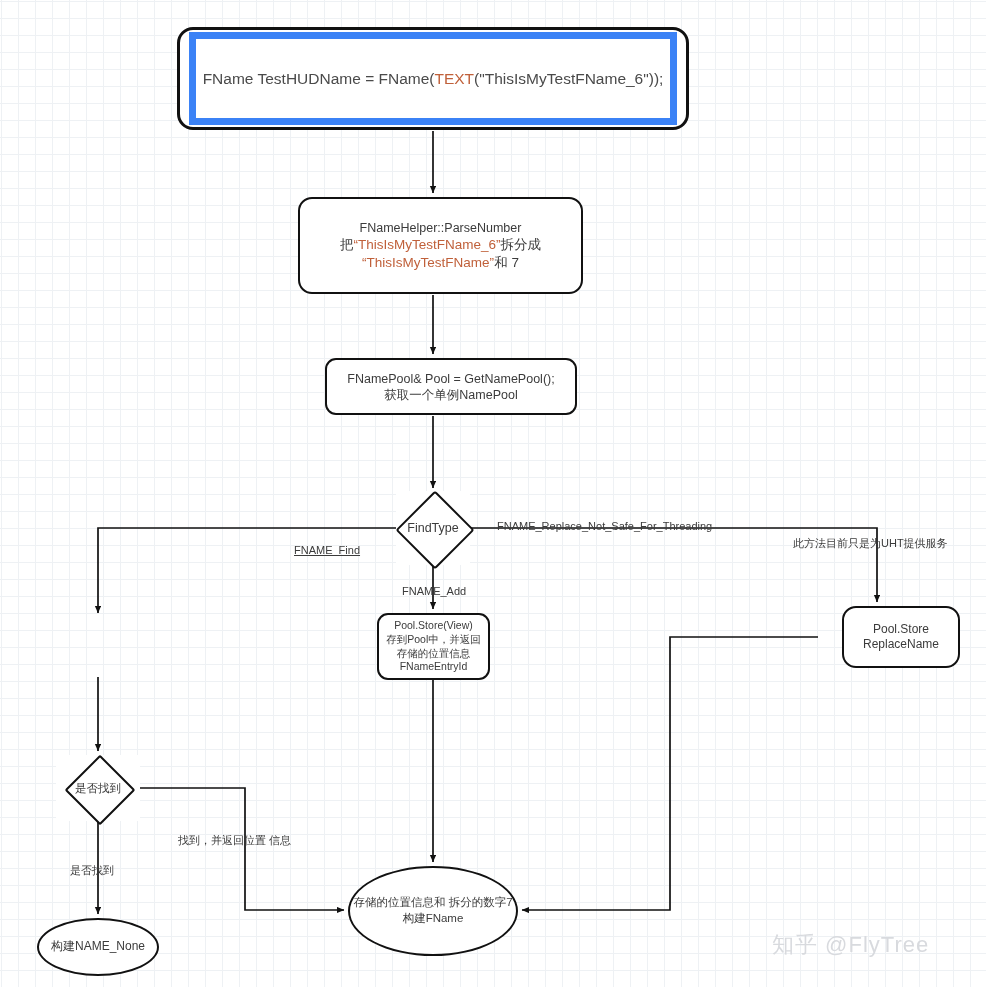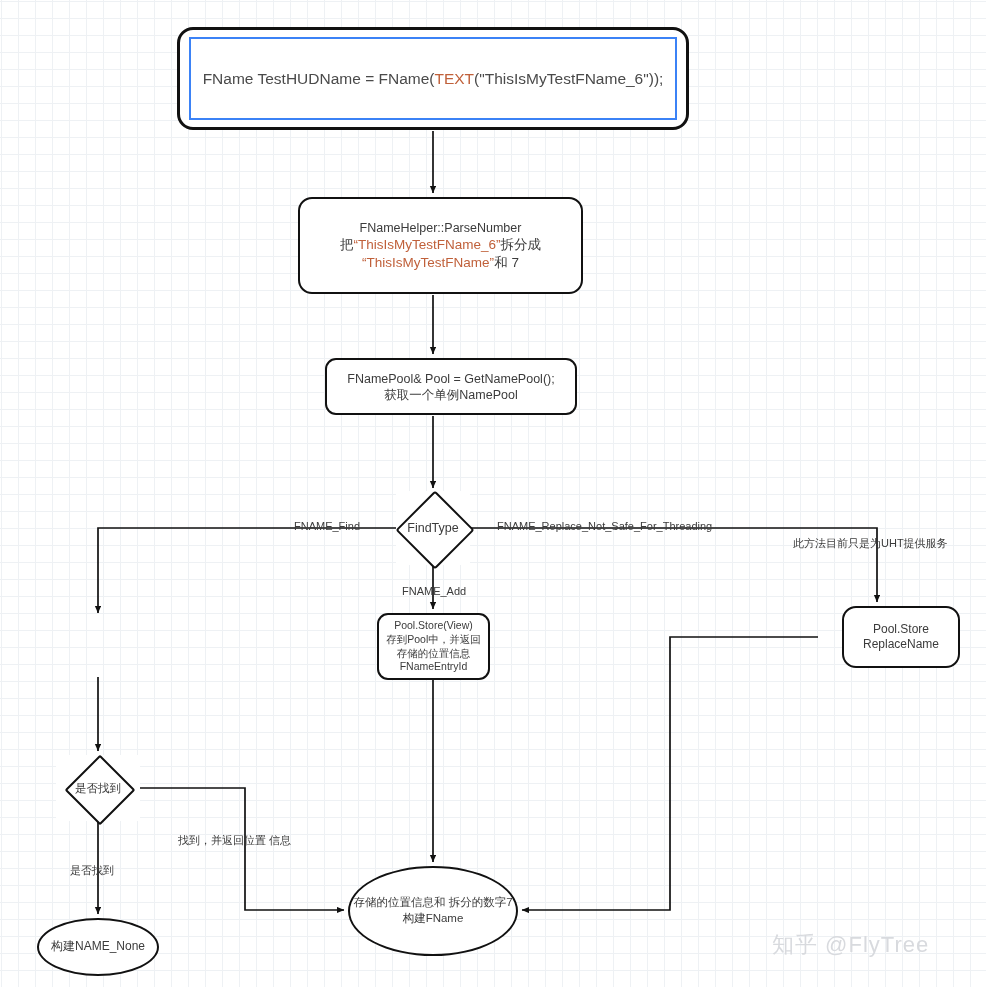--- a/index.html
+++ b/index.html
@@ -56,21 +56,21 @@
   #box-code {
     left: 177px; top: 27px;
     width: 512px; height: 103px;
     border-width: 3px;
     border-radius: 16px;
     padding: 9px;
   }
   #box-code-inner {
     width: 100%;
     height: 100%;
-    border: 2px solid #3b82f6;
+    border: 7px solid #3b82f6;
     display: flex;
     align-items: center;
     justify-content: center;
     font-size: 15.5px;
     white-space: nowrap;
   }
   .code-default { color: #4a4a4a; }
   .code-kw { color: #c0603a; }
   .code-str { color: #4a4a4a; }
 
@@ -159,21 +159,21 @@
     line-height: 1.35;
   }
 
   .edge-label {
     position: absolute;
     color: #3b3b3b;
     background: transparent;
     white-space: nowrap;
     font-size: 11px;
   }
-  #lbl-find { left: 294px; top: 520px; }
+  #lbl-find { left: 294px; top: 544px; text-decoration: underline; }
   #lbl-replace { left: 497px; top: 520px; }
   #lbl-add { left: 402px; top: 585px; }
   #lbl-uht { left: 793px; top: 536px; font-size: 11px; }
   #lbl-found-yes { left: 178px; top: 833px; font-size: 11px; }
   #lbl-not-found { left: 70px; top: 863px; font-size: 11px; }
 
   #watermark {
     position: absolute;
     left: 772px; top: 930px;
     font-size: 22px;

